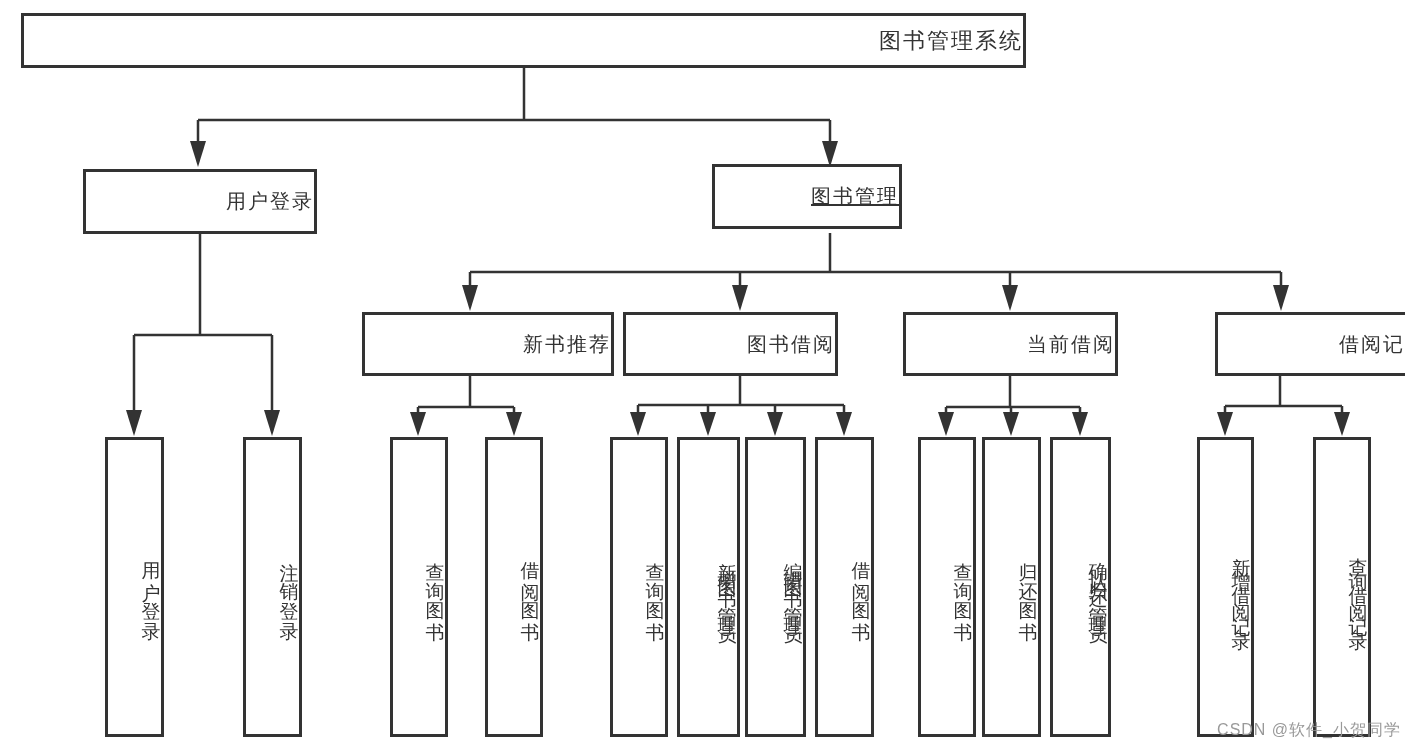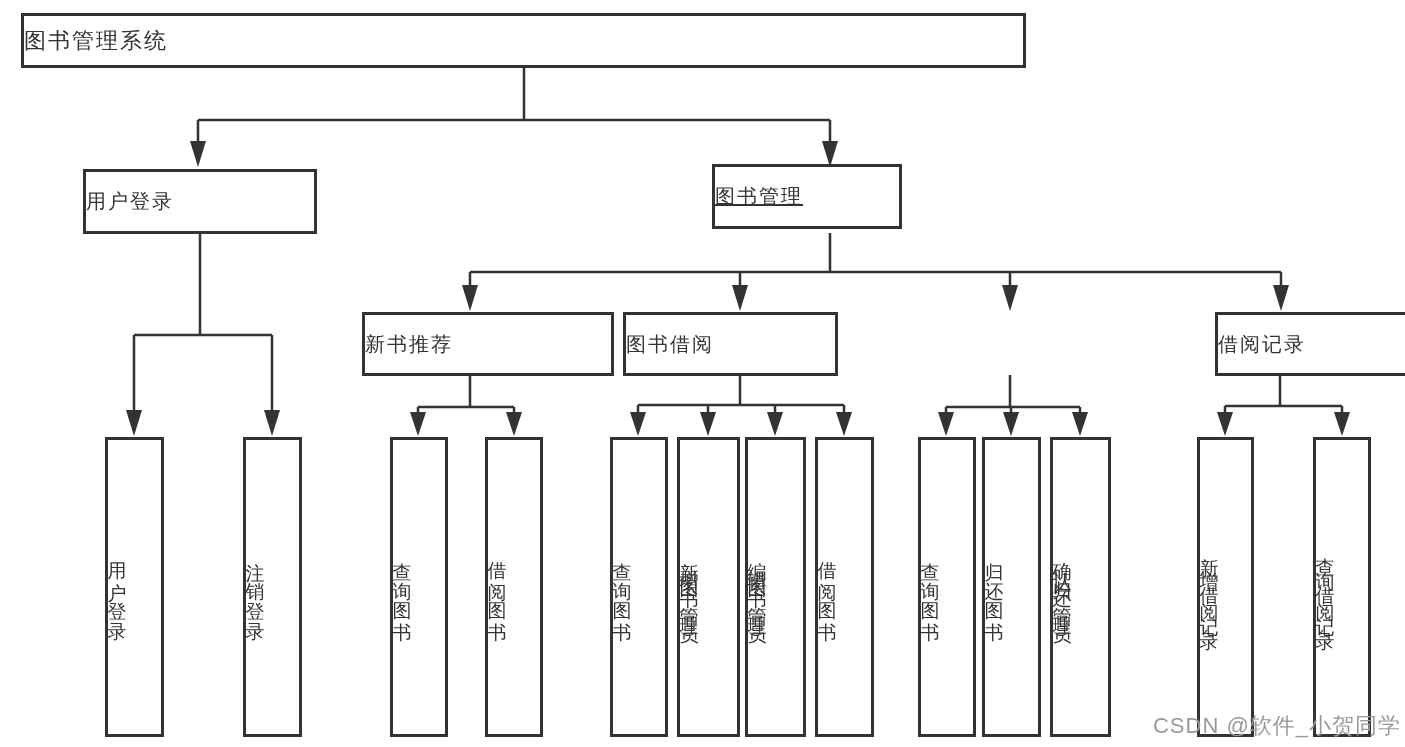--- a/index.html
+++ b/index.html
@@ -26,40 +26,40 @@
     fill: #333333;
     stroke: none;
   }
   .node {
     position: absolute;
     box-sizing: border-box;
     background: #ffffff;
     border: 3px solid #333333;
     display: flex;
     align-items: center;
-    justify-content: flex-start;
+    justify-content: flex-end;
     text-align: center;
   }
   .node-root { font-size: 22px; letter-spacing: 2px; }
   .node-mid  { font-size: 20px; letter-spacing: 2px; }
   .node-leaf { font-size: 19px; }
   .vtext {
     writing-mode: vertical-rl;
     text-orientation: mixed;
     line-height: 1;
     letter-spacing: 20px;
     white-space: nowrap;
   }
   .vs-mid   { letter-spacing: 15px; }
   .vs-dense { letter-spacing: 9px; }
   #watermark {
     position: absolute;
     right: 4px;
     bottom: 6px;
-    font-size: 22px;
+    font-size: 16px;
     color: #999999;
     letter-spacing: 1px;
     pointer-events: none;
   }
 </style>
 </head>
 <body>
 
 <div id="stage">
 
@@ -123,20 +123,23 @@
   <div class="node node-mid" style="left:712px; top:164px; width:190px; height:65px;text-decoration:underline;">
     <span>图书管理</span>
   </div>
 
   <div class="node node-mid" style="left:362px; top:312px; width:252px; height:64px;">
     <span>新书推荐</span>
   </div>
   <div class="node node-mid" style="left:623px; top:312px; width:215px; height:64px;">
     <span>图书借阅</span>
   </div>
+  <div class="node node-mid" style="left:903px; top:312px; width:215px; height:64px;">
+    <span>当前借阅</span>
+  </div>
   <div class="node node-mid" style="left:1172px; top:312px; width:215px; height:64px;margin-left:43px;">
     <span>借阅记录</span>
   </div>
 
   <div class="node node-leaf" style="left:105px; top:437px; width:59px; height:300px;">
     <span class="vtext">用户登录</span>
   </div>
   <div class="node node-leaf" style="left:243px; top:437px; width:59px; height:300px;">
     <span class="vtext">注销登录</span>
   </div>

